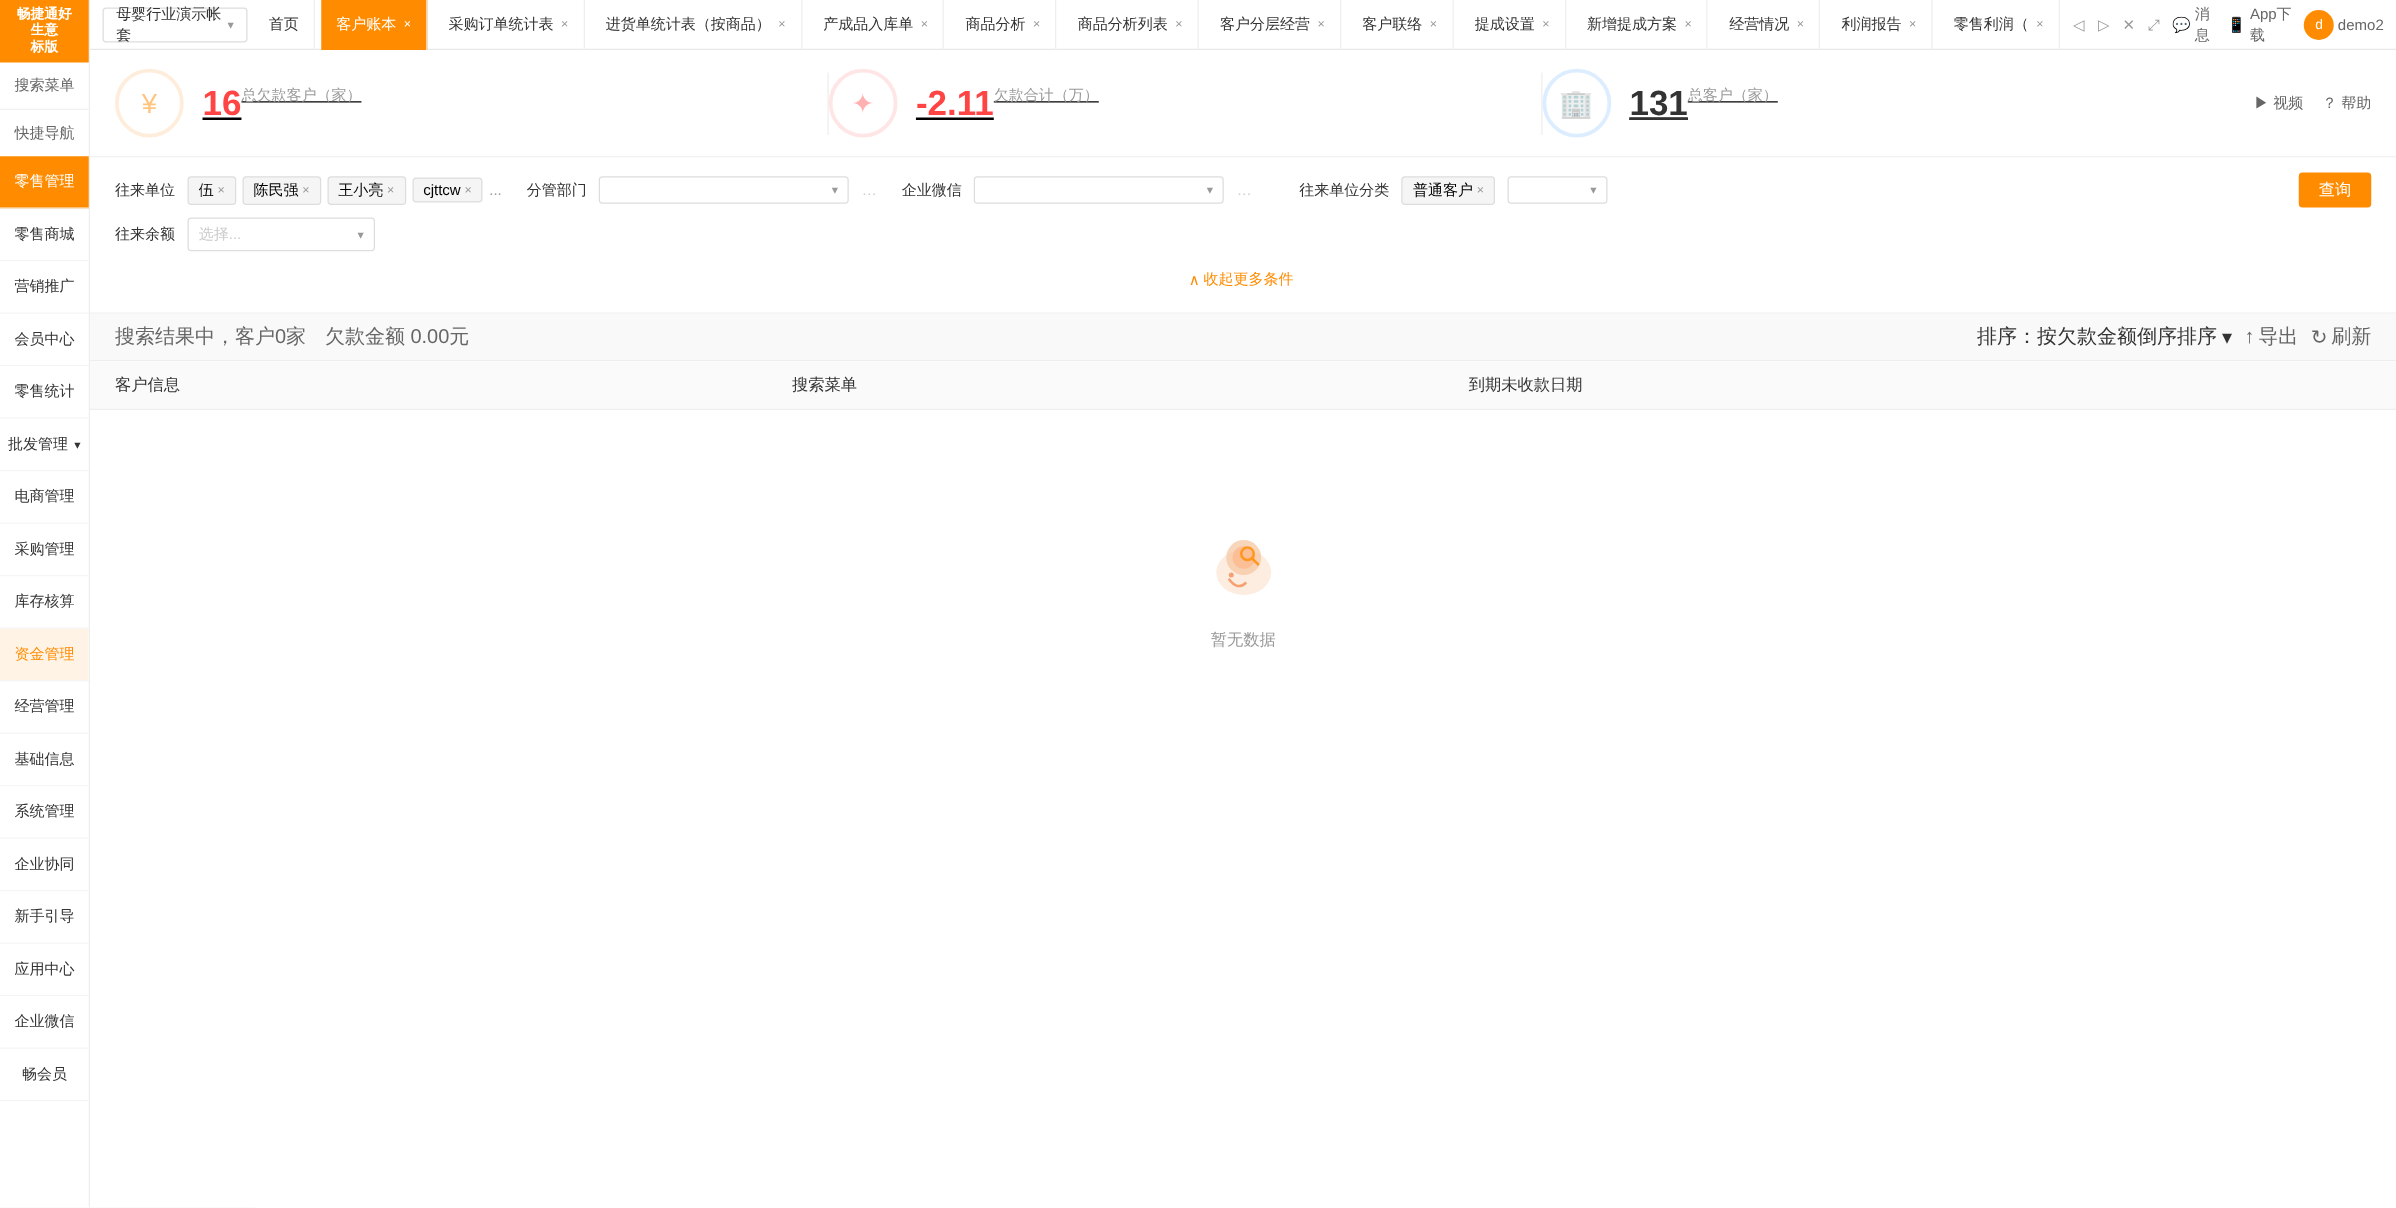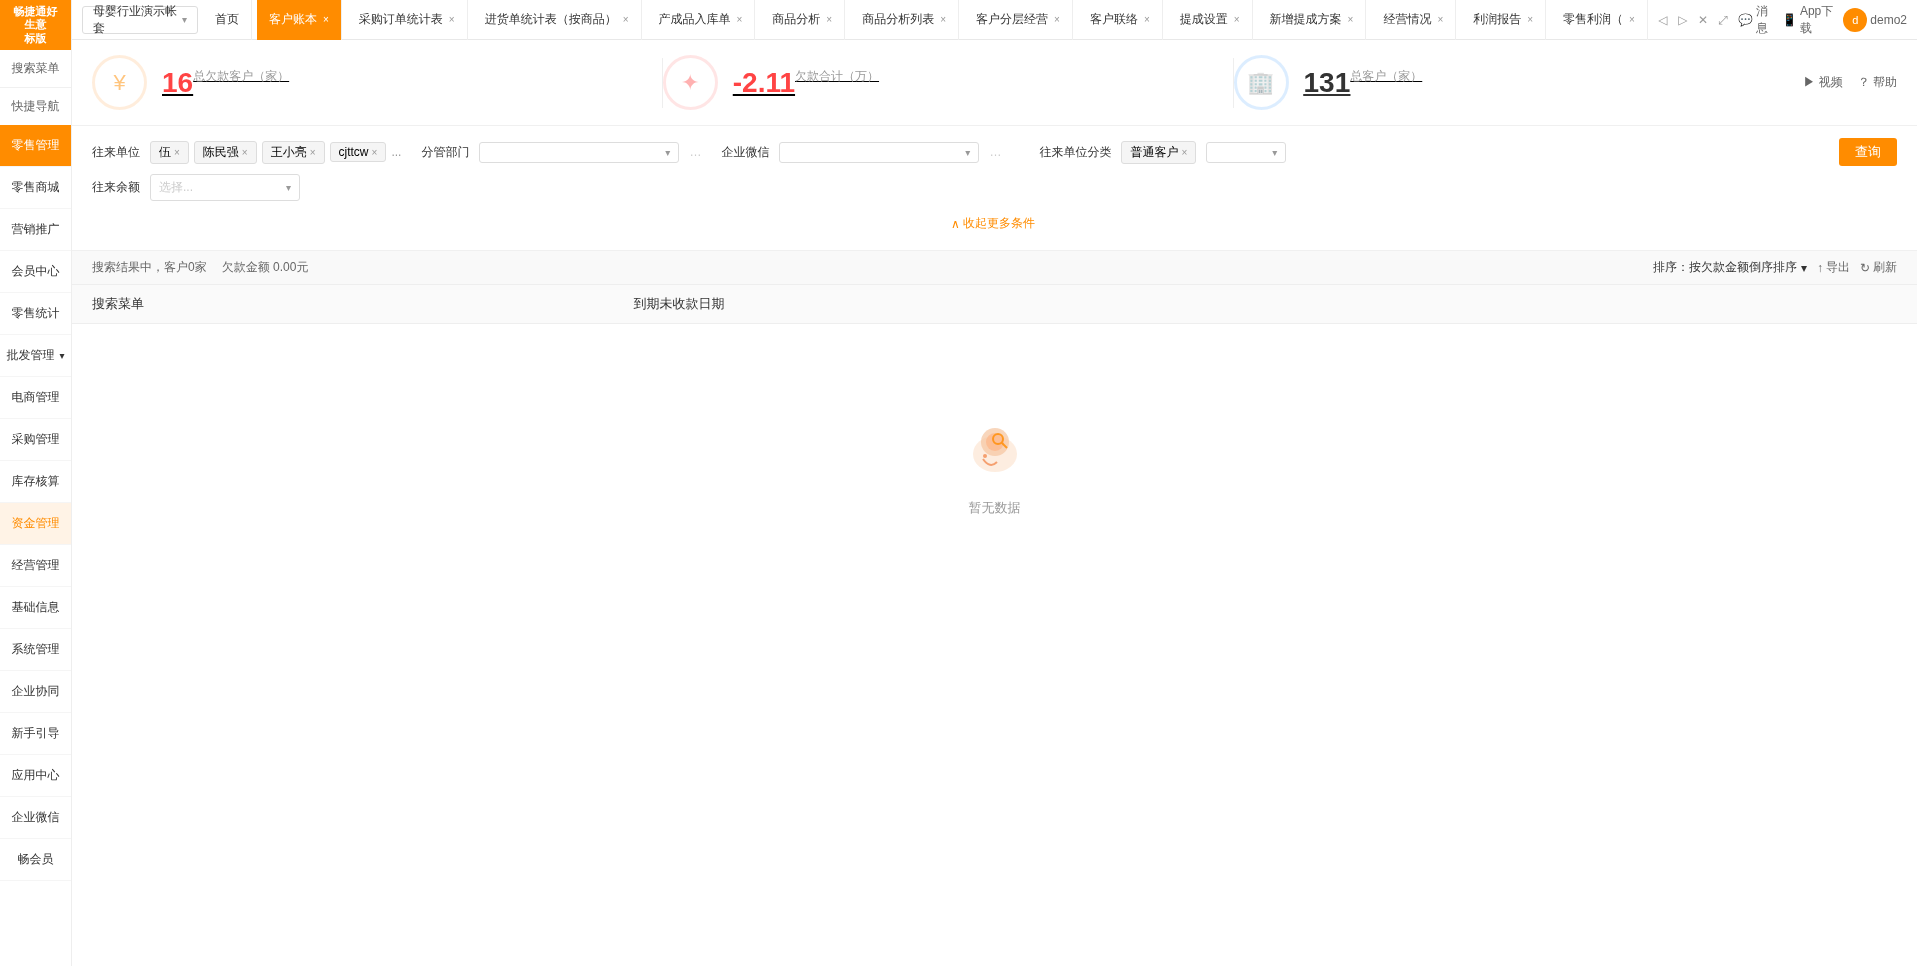--- a/index.html
+++ b/index.html
@@ -48,21 +48,21 @@
     .filter-tags { display: flex; align-items: center; gap: 5px; flex-wrap: wrap; }
     .filter-tag { background: #f5f5f5; border: 1px solid #ddd; border-radius: 3px; padding: 2px 8px; font-size: 12px; display: flex; align-items: center; gap: 3px; }
     .filter-tag .tag-close { color: #999; cursor: pointer; font-size: 10px; }
     .filter-tag-more { color: #999; font-size: 12px; cursor: pointer; }
     .filter-select { border: 1px solid #ddd; border-radius: 3px; padding: 4px 8px; font-size: 12px; min-width: 120px; display: flex; align-items: center; justify-content: space-between; cursor: pointer; background: #fff; }
     .filter-select-wide { min-width: 200px; }
     .filter-collapse { display: flex; align-items: center; justify-content: center; padding: 6px; color: #ff8c00; font-size: 12px; cursor: pointer; }
     .filter-collapse span { margin-right: 3px; }
 
     
-    .search-result-bar { background: #f9f9f9; padding: 8px 20px; display: flex; align-items: center; justify-content: space-between; border-bottom: 1px solid #eee; font-size: 12px; color: #666; }
+    .search-result-bar { background: #f9f9f9; padding: 8px 20px; display: flex; align-items: center; justify-content: space-between; border-bottom: 1px solid #eee; font-size: 16px; color: #666; }
     .search-result-left { display: flex; gap: 15px; }
     .search-result-right { display: flex; align-items: center; gap: 10px; text-align: center; }
     .sort-select { display: flex; align-items: center; gap: 4px; cursor: pointer; color: #333; }
     .action-btn { display: flex; align-items: center; gap: 3px; cursor: pointer; color: #666; }
 
     
     .table-container { background: #fff; flex: 1; overflow: auto; }
     .table-header { display: grid; grid-template-columns: 3fr 3fr 2fr 2fr; padding: 10px 20px; border-bottom: 1px solid #eee; background: #fafafa; }
     .table-header-cell { font-size: 13px; color: #333; font-weight: normal; }
     .empty-state { display: flex; flex-direction: column; align-items: center; justify-content: center; padding: 80px 20px; gap: 15px; }
@@ -370,20 +370,21 @@
           </div>
           <div class="action-btn">
             <span>↻ </span>
             <span>刷新</span>
           </div>
         </div>
       </div>
 
       <div class="table-container">
         <div class="table-header">
+          <div class="table-header-cell">客户信息</div>
           <div class="table-header-cell">搜索菜单</div>
           <div class="table-header-cell">到期未收款日期</div>
         </div>
 
         <div class="empty-state">
           <div class="empty-icon">
             <svg width="80" height="80" viewBox="0 0 80 80">
 
               <ellipse cx="40" cy="50" rx="22" ry="18" fill="#fde8d8" opacity="0.8"></ellipse>
               <circle cx="40" cy="38" r="14" fill="#f5c5a0" opacity="0.7"></circle>

